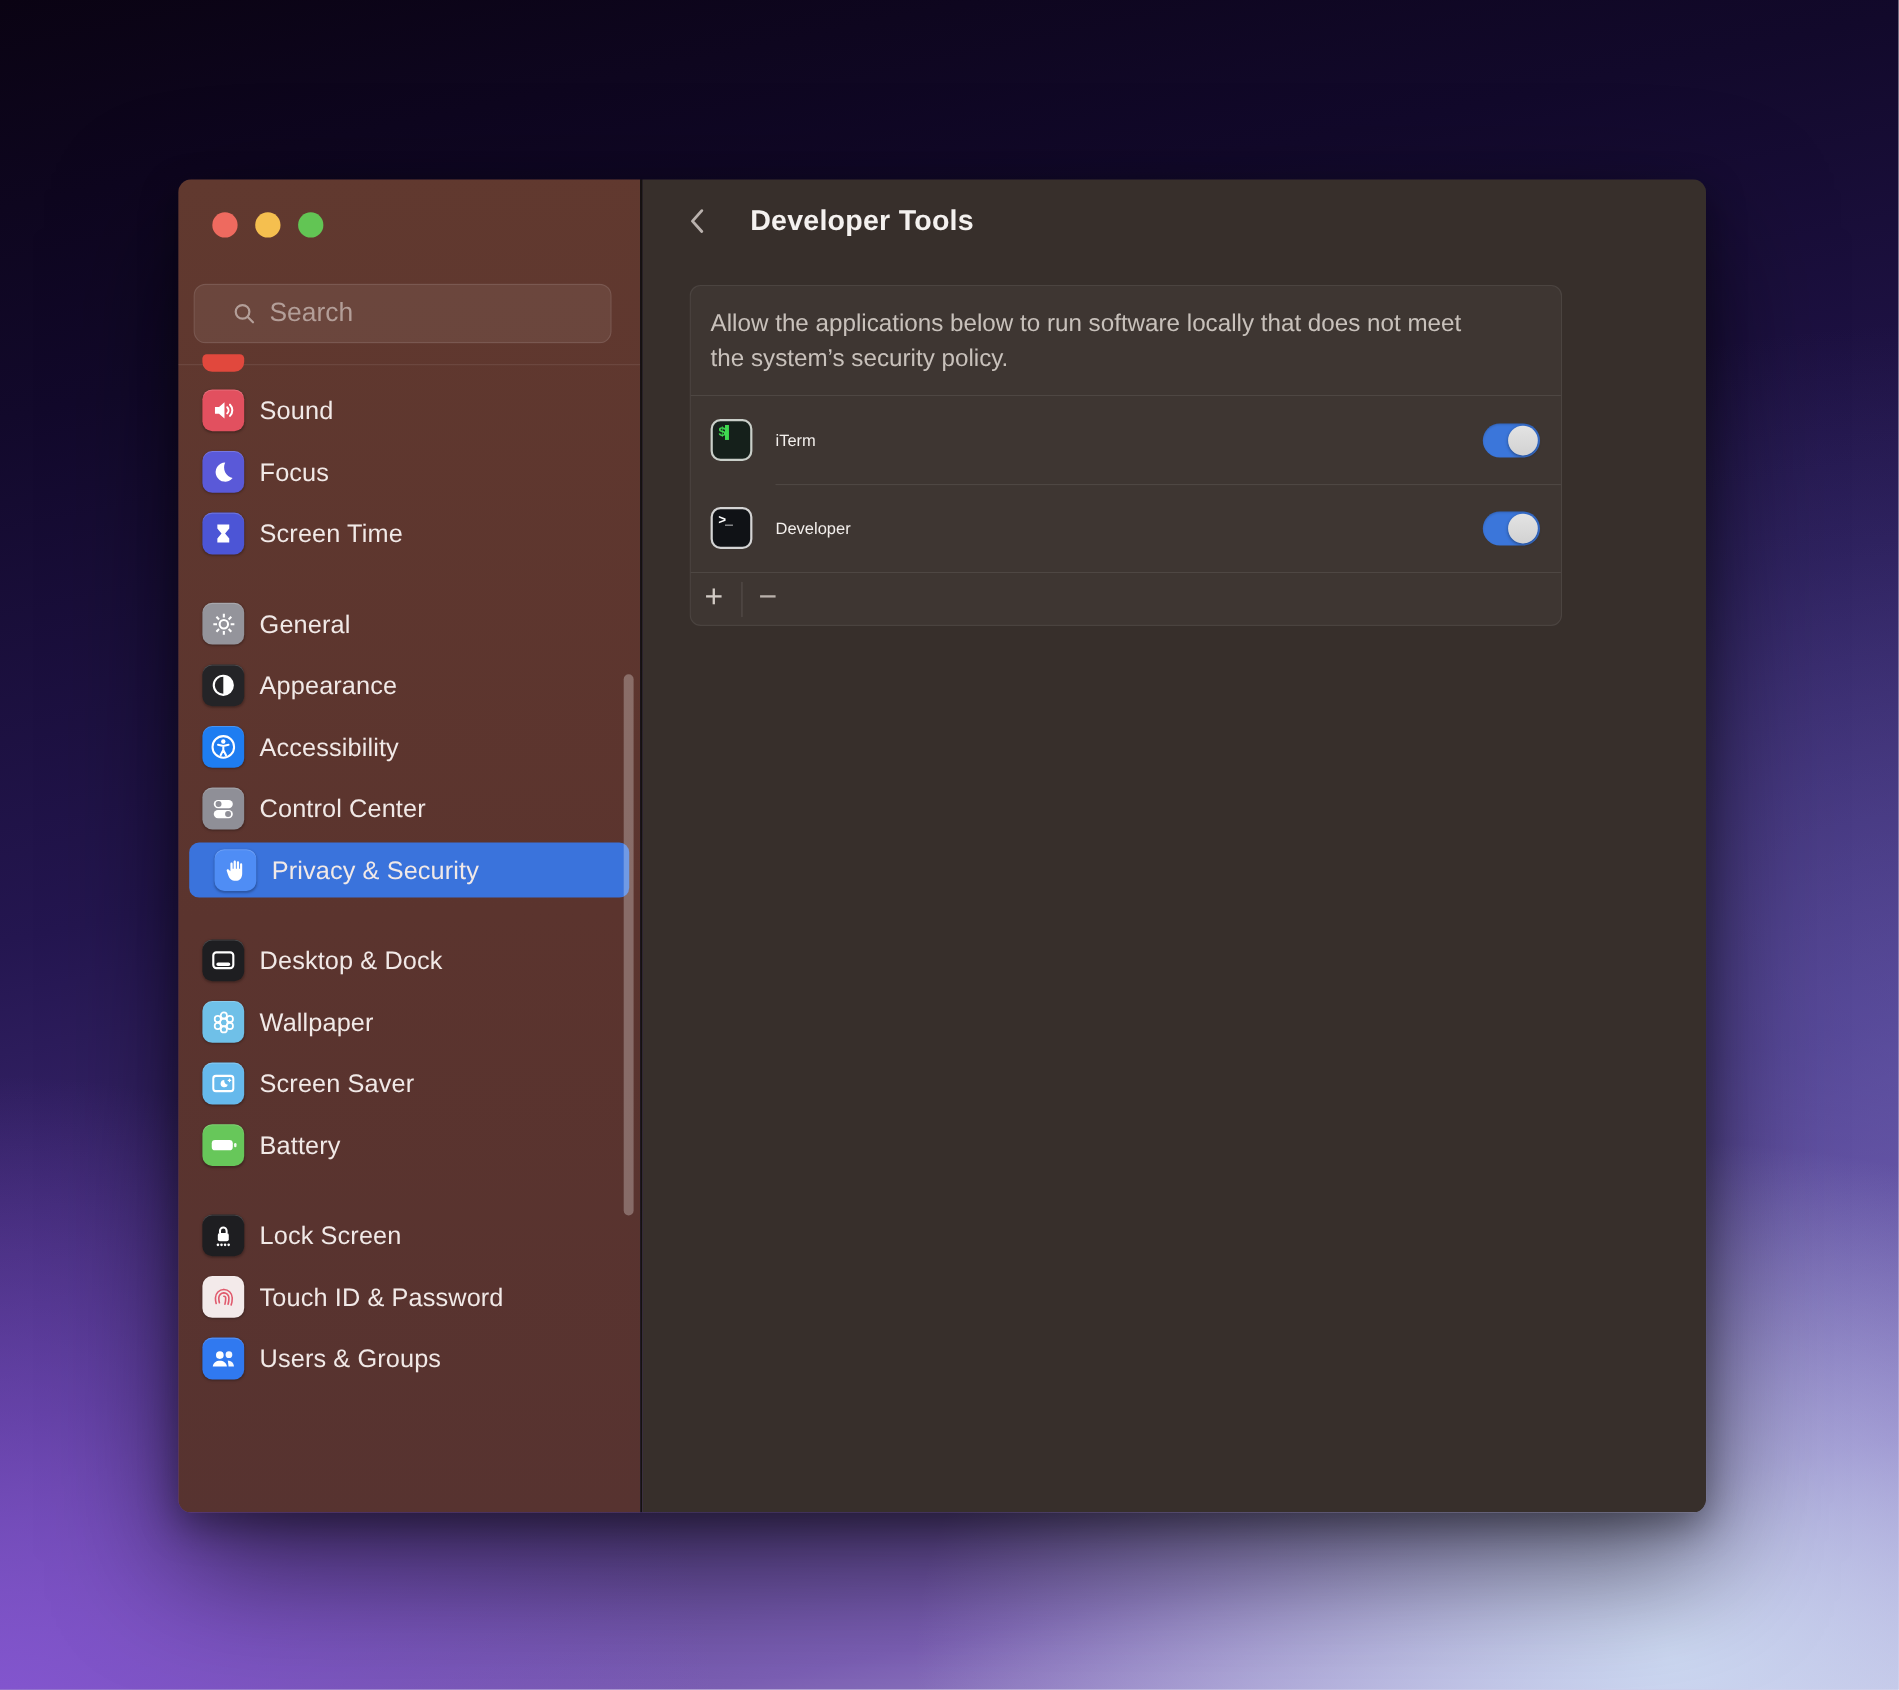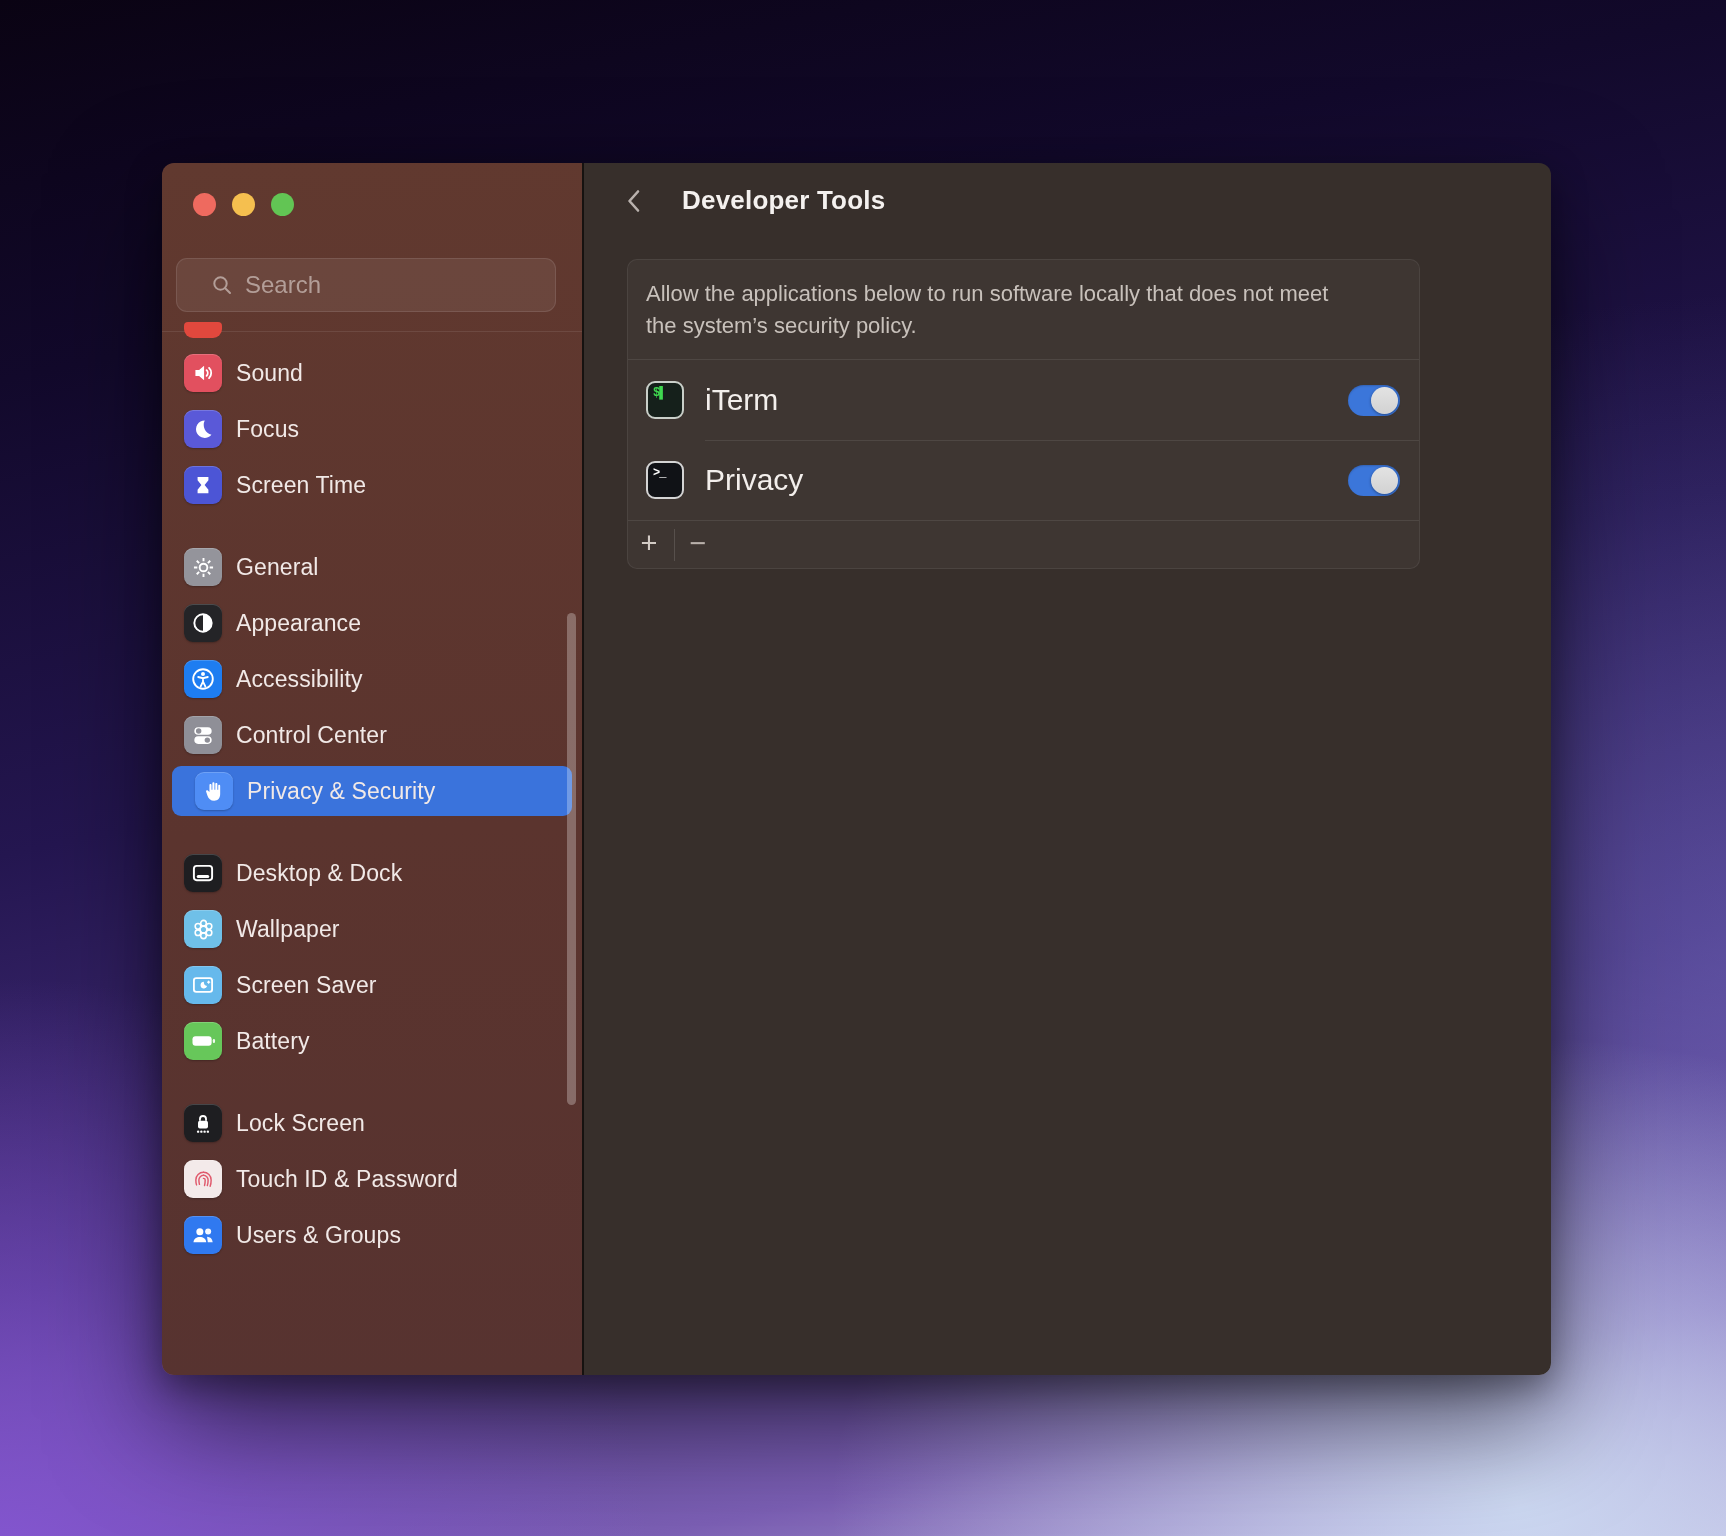--- a/index.html
+++ b/index.html
@@ -87,21 +87,21 @@
     content:"";position:absolute;left:77px;right:0;top:0;height:1px;
     background:rgba(255,255,255,.085);
   }
   .app-icon{
     width:38px;height:38px;box-sizing:border-box;border-radius:9px;flex:0 0 auto;
     position:relative;font-family:"Liberation Mono",monospace;font-size:12px;font-weight:700;
   }
   .app-icon span{position:absolute;left:5px;top:3px;letter-spacing:-1px;}
   .icon-iterm{background:#15201b;border:2px solid #c9cfc9;color:#3fd850;}
   .icon-terminal{background:#101216;border:2px solid #d4d4d4;color:#fff;}
-  .app-name{margin-left:21px;font-size:30px;font-weight:500;color:#f3efec;}
+  .app-name{margin-left:21px;font-size:15px;font-weight:500;color:#f3efec;}
   .toggle{
     margin-left:auto;margin-right:19px;width:52px;height:31px;border-radius:16px;
     position:relative;background:rgba(120,120,128,.32);cursor:pointer;flex:0 0 auto;
   }
   .toggle.on{background:#3b76da;box-shadow:inset 0 1px 2px rgba(0,0,0,.18);}
   .toggle .knob{
     position:absolute;top:2px;right:2px;width:27px;height:27px;border-radius:50%;
     background:linear-gradient(#e3e3e3,#d2d2d2);
     box-shadow:0 1px 3px rgba(0,0,0,.4);
   }
@@ -333,21 +333,21 @@
             </span>
             <span class="app-name">iTerm</span>
             <span class="toggle on" role="switch" aria-checked="true">
               <span class="knob"></span>
             </span>
           </div>
           <div class="app-row inset">
             <span class="app-icon icon-terminal">
               <span>&gt;_</span>
             </span>
-            <span class="app-name">Privacy</span>
+            <span class="app-name">Developer</span>
             <span class="toggle on" role="switch" aria-checked="true">
               <span class="knob"></span>
             </span>
           </div>
         </div>
       <div class="box-footer">
         <div class="btn-pm">+</div>
         <div class="pm-divider"></div>
         <div class="btn-pm minus">−</div>
       </div>

